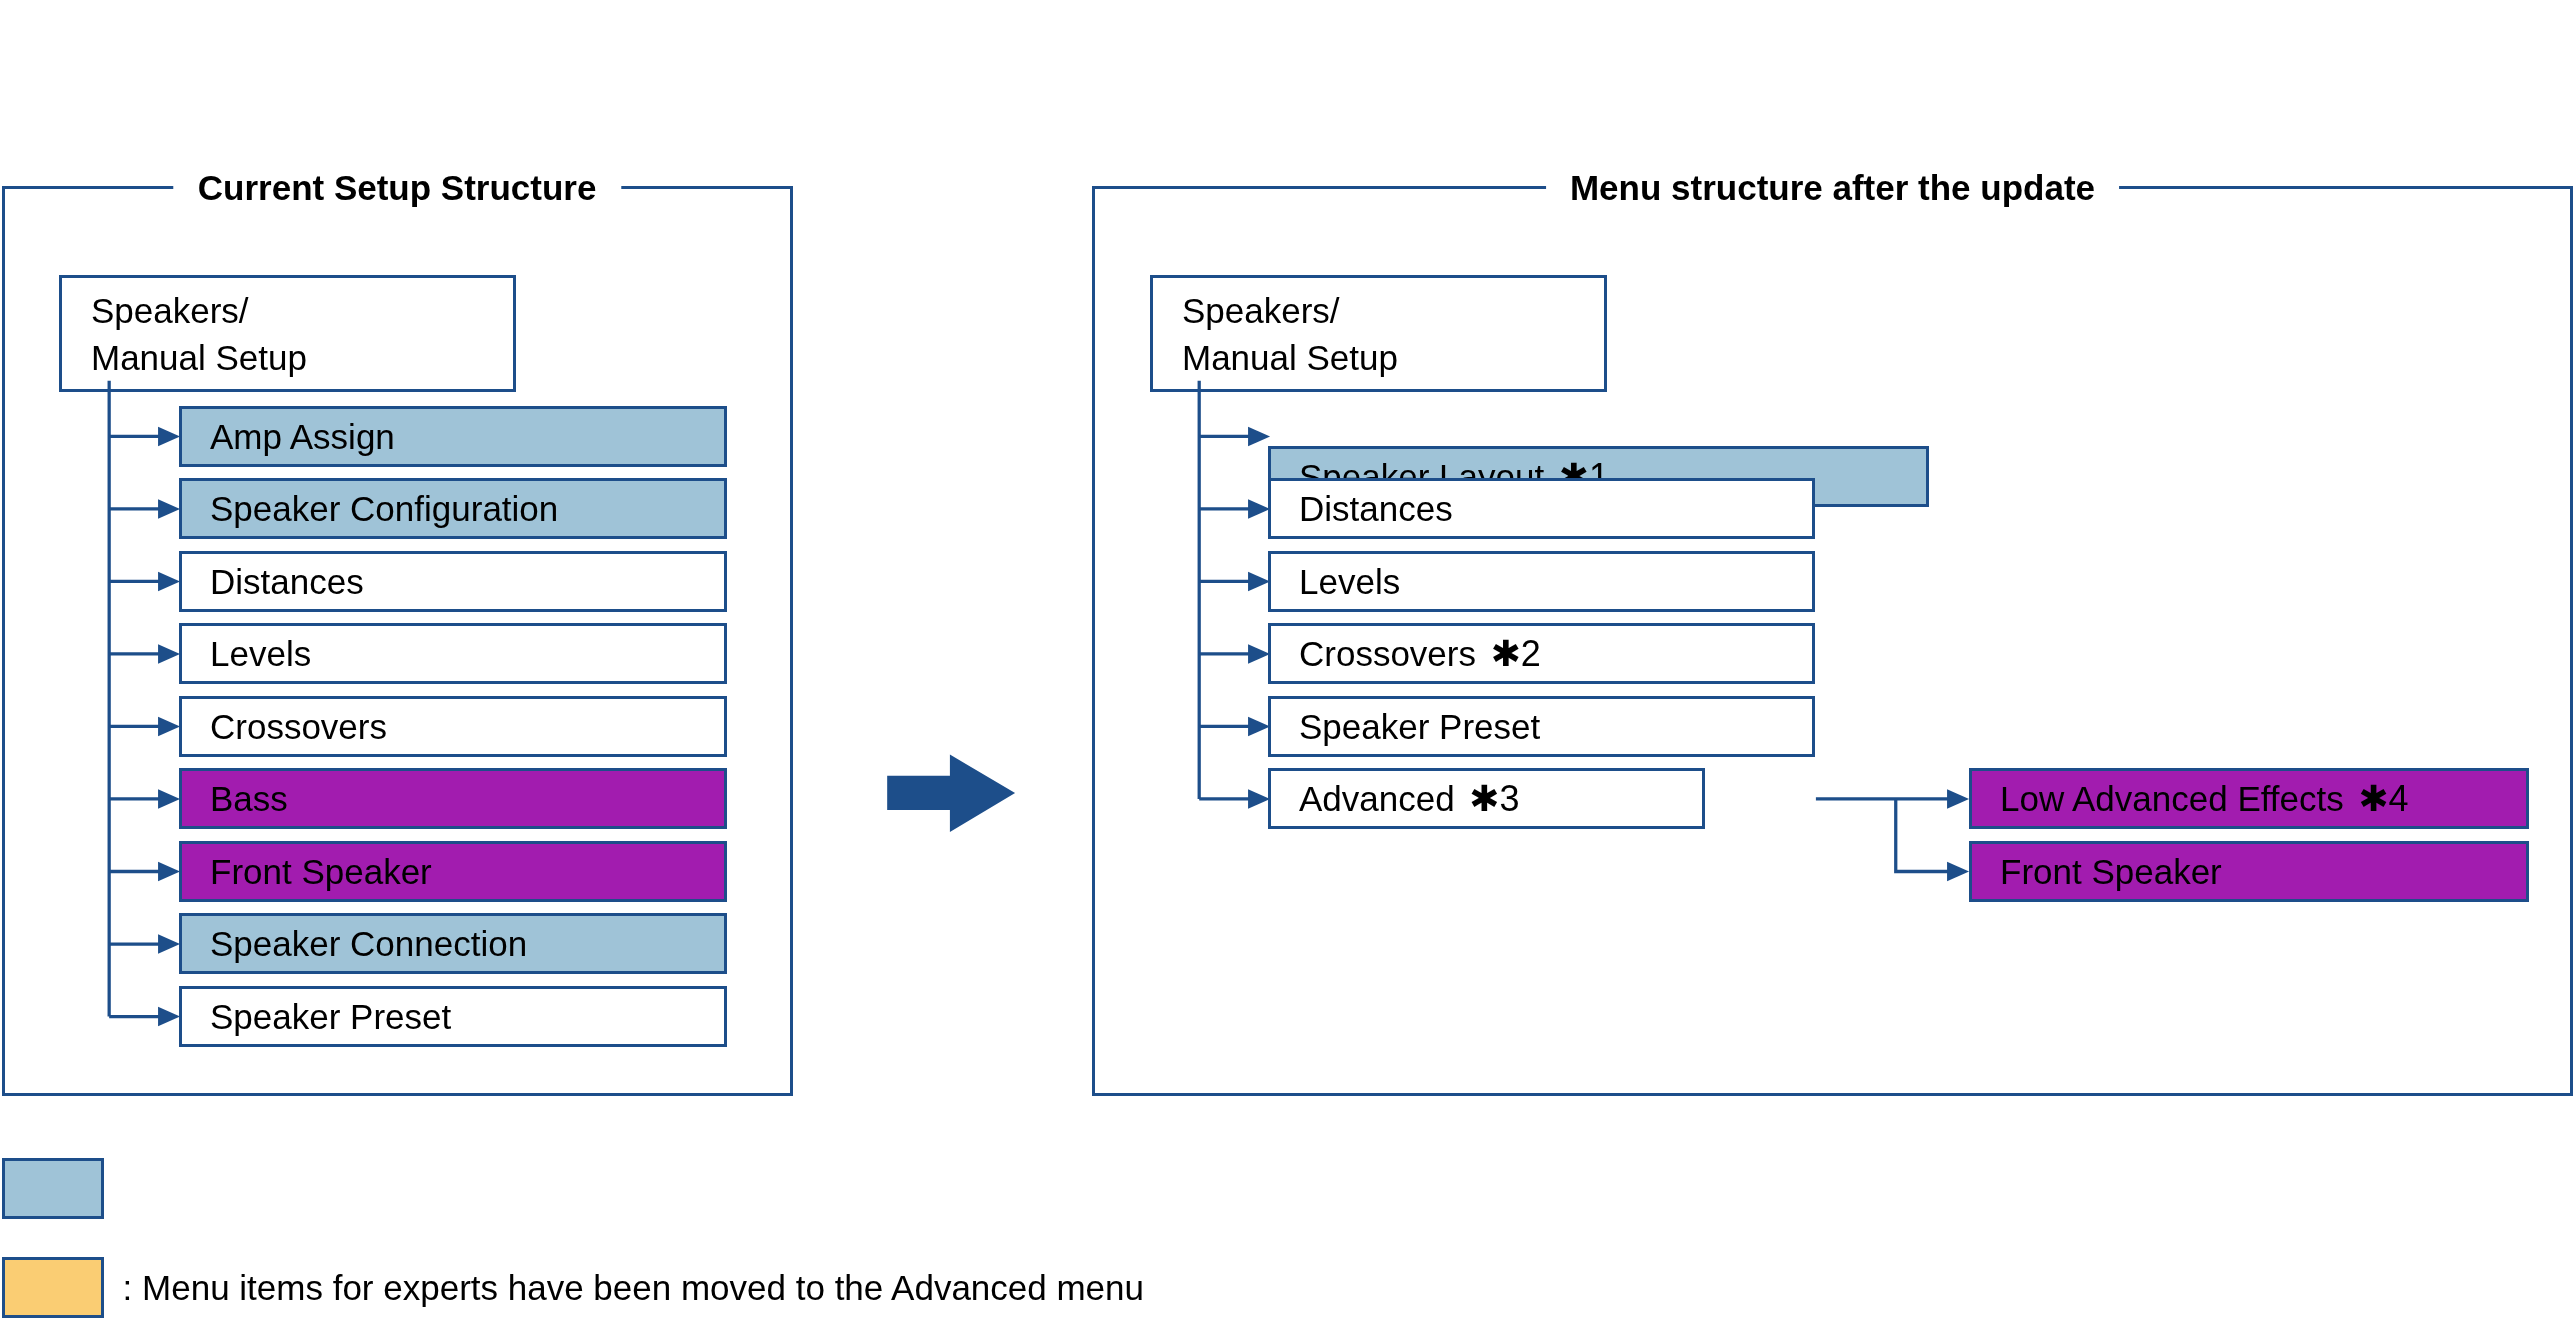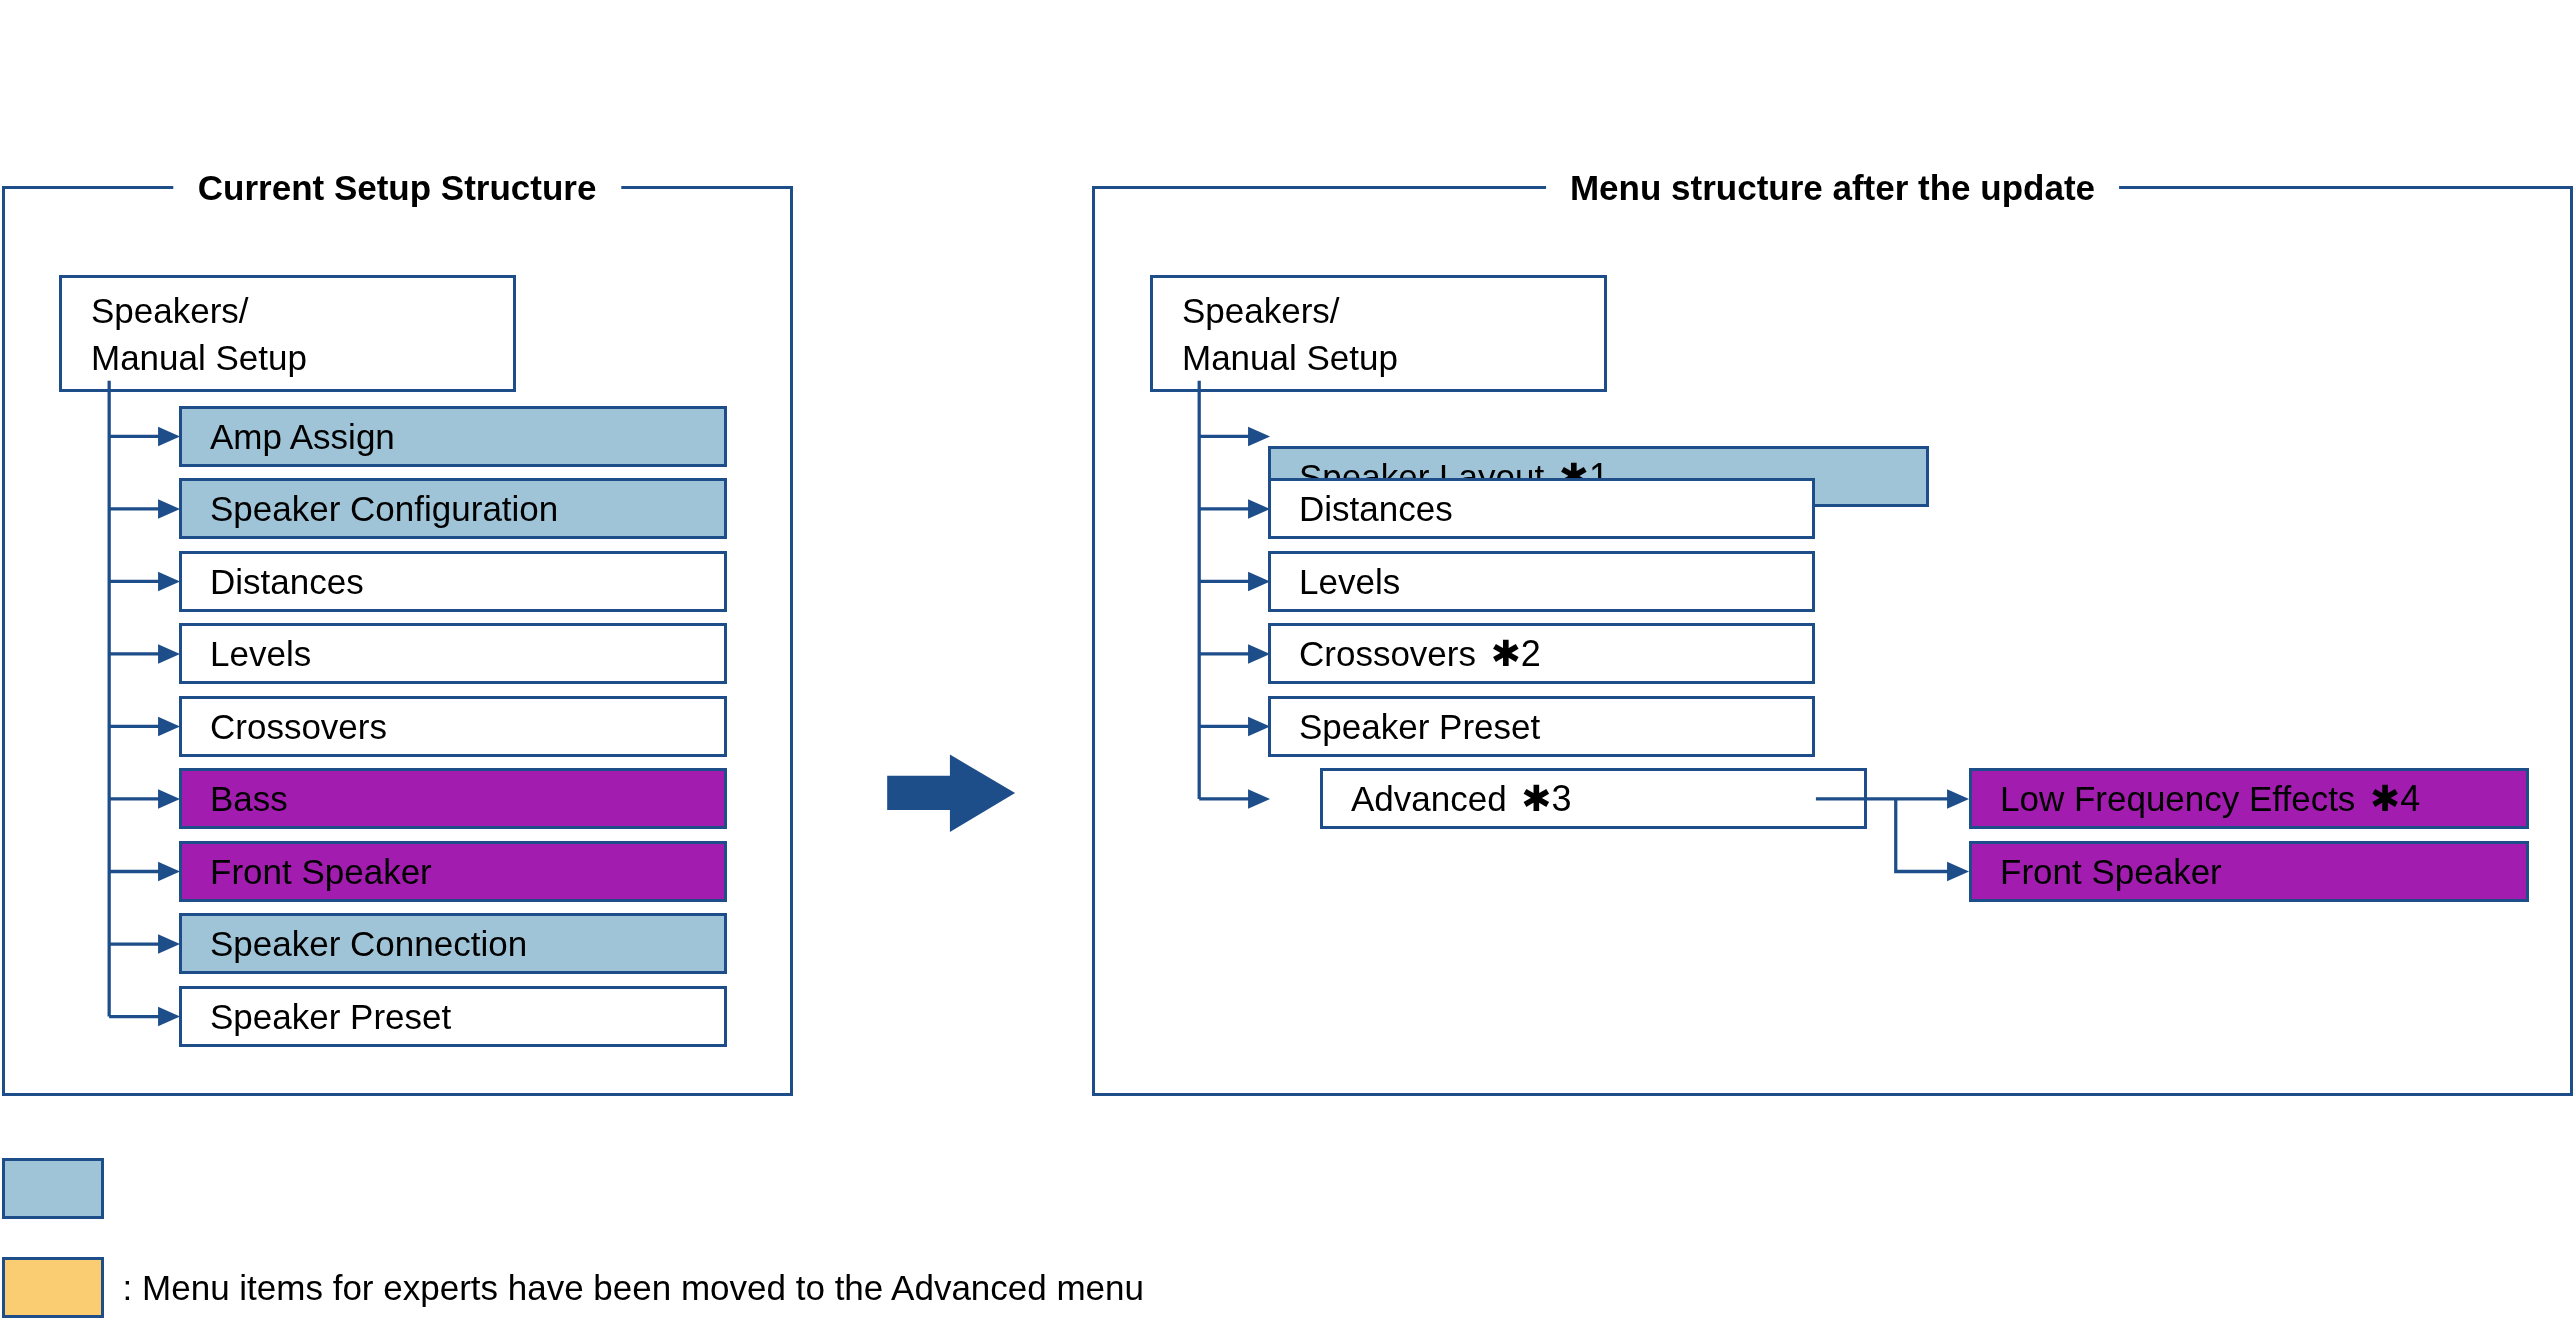--- a/index.html
+++ b/index.html
@@ -137,27 +137,27 @@
 <div class="node" style="left:1268px;top:551px;width:547px;">
     <span>Levels</span>
   </div>
 <div class="node" style="left:1268px;top:623px;width:547px;">
     <span>Crossovers</span>
     <span class="marker">✱2</span>
   </div>
 <div class="node" style="left:1268px;top:696px;width:547px;">
     <span>Speaker Preset</span>
   </div>
-<div class="node" style="left:1320px;top:768px;width:547px;">
+<div class="node" style="left:1268px;top:768px;width:437px;">
     <span>Advanced</span>
     <span class="marker">✱3</span>
   </div>
 
 <div class="node experts" style="left:1969px;top:768px;width:560px;">
-    <span>Low Frequency Effects</span>
+    <span>Low Advanced Effects</span>
     <span class="marker">✱4</span>
   </div>
 <div class="node experts" style="left:1969px;top:841px;width:560px;">
     <span>Front Speaker</span>
   </div>
 
 <svg class="overlay" width="2576" height="1321" viewBox="0 0 3162 1621">
 
   <path class="cline" d="M134 467 V1247.5"></path>
 

